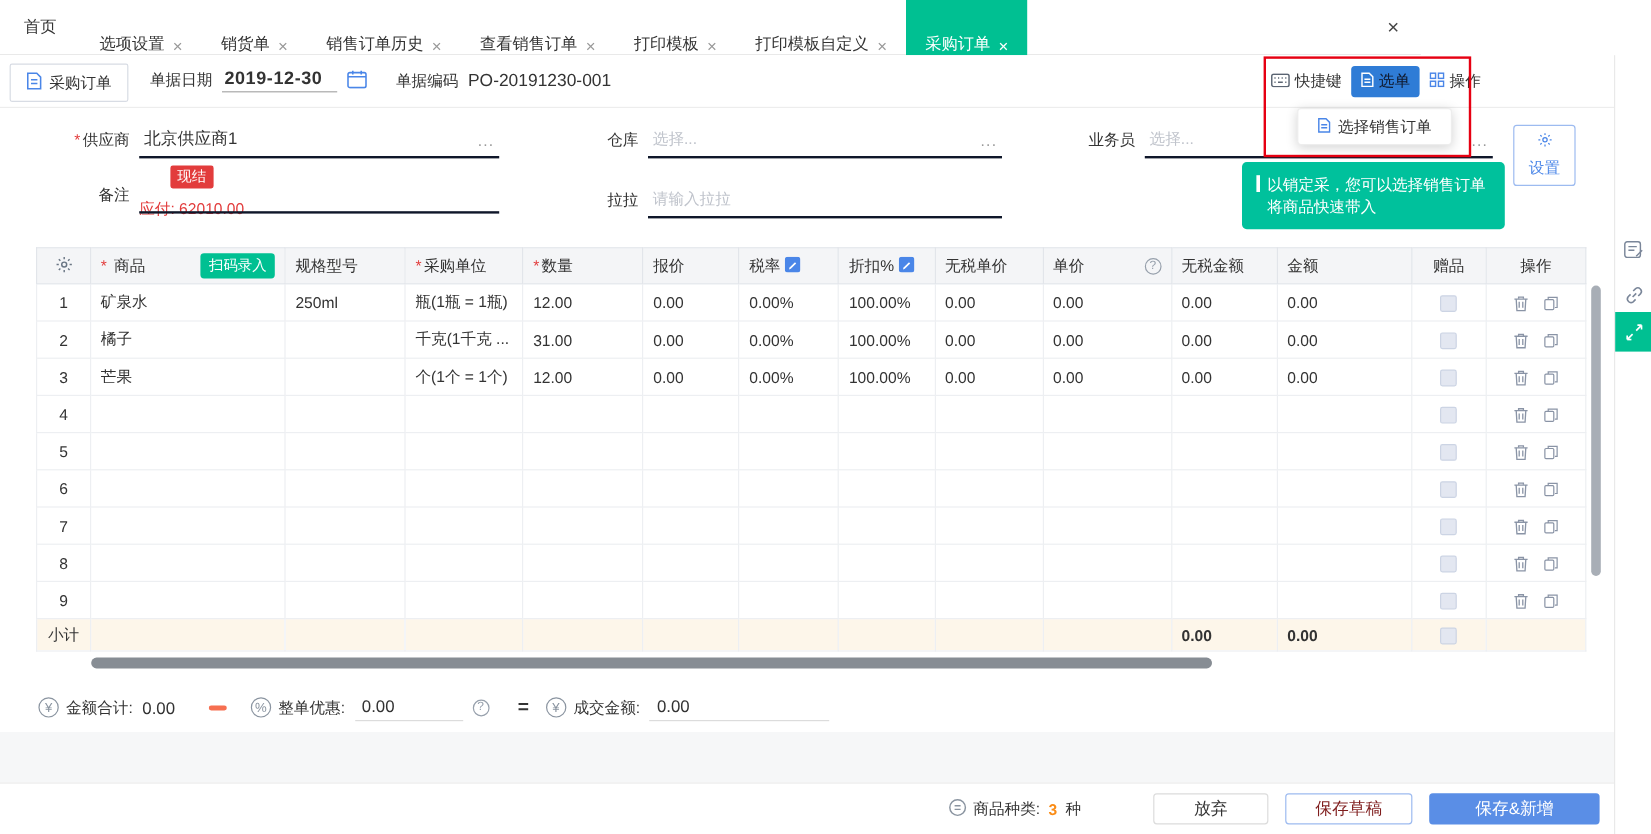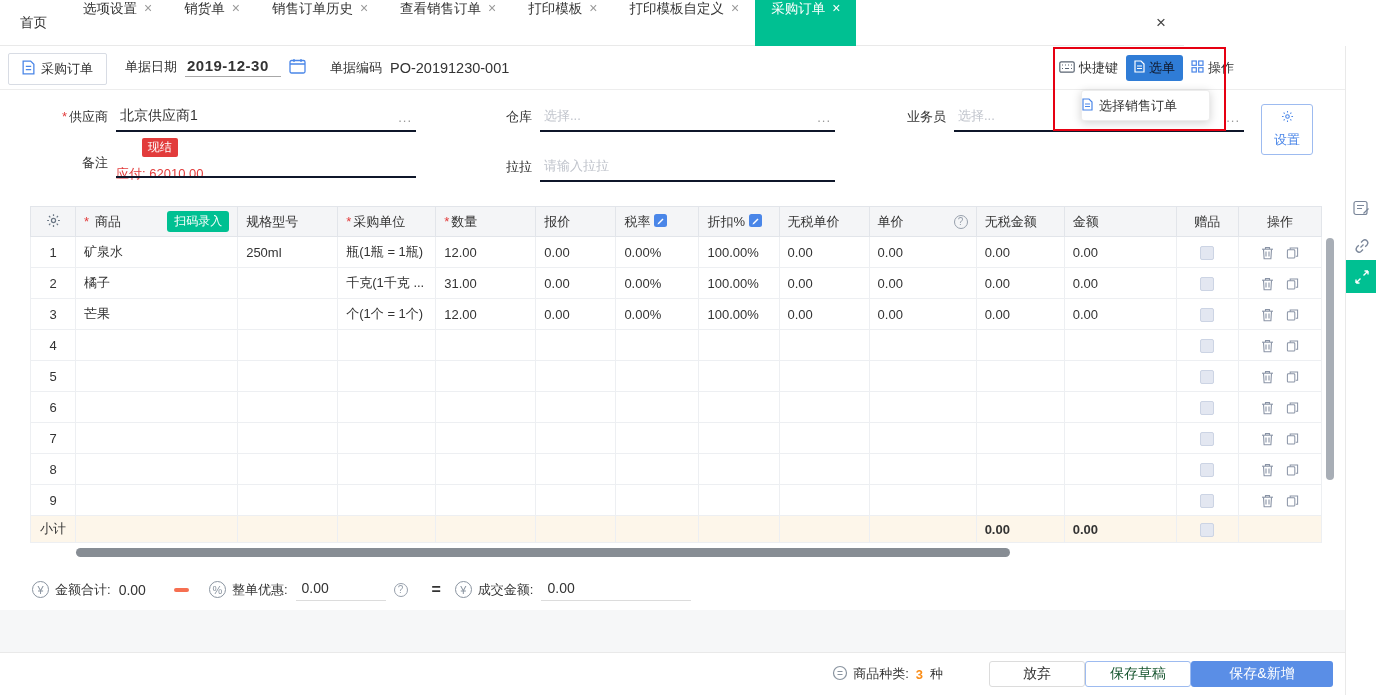--- a/index.html
+++ b/index.html
@@ -5,21 +5,21 @@
   * { margin:0; padding:0; box-sizing:border-box; }
   body { background:#fff; }
   .app { position:relative; width:1376px; height:695px; background:#fff; overflow:hidden;
          font-family:"Liberation Sans", sans-serif; color:#333; font-size:13px; }
 
   
   .topbar { position:absolute; left:0; top:0; width:1184px; height:46px; background:#fff;
             border-bottom:1px solid #e9e9e9; display:flex; align-items:center; }
   .home-tab { padding:0 20px; font-size:13.5px; cursor:pointer; }
   .topbar-tabs { display:flex; height:46px; }
-  .tab { display:flex; align-items:flex-start; gap:7px; height:46px; padding:0 16px; font-size:13.5px; cursor:pointer; }
+  .tab { display:flex; align-items:flex-end; gap:7px; height:46px; padding:0 16px; font-size:13.5px; cursor:pointer; }
   .tab .tab-close { color:#999; font-size:14px; }
   .tab.active { background:#00c092; color:#fff; }
   .tab.active .tab-close { color:#fff; }
   .topbar-close { margin-left:auto; padding:0 18px; font-size:17px; color:#444; cursor:pointer; }
 
   
   .doc-header { position:absolute; left:0; top:46px; width:1345px; height:44px; background:#fff;
                 border-bottom:1px solid #ededed; }
   .doc-tab { position:absolute; left:8px; top:7px; display:flex; align-items:center; gap:6px;
              border:1px solid #d8dce4; border-radius:2px; padding:6px 13px; background:#fff; font-size:13px; }
@@ -30,21 +30,21 @@
   .hc-left  { position:absolute; left:1059px; top:0; height:44px; display:flex; align-items:center; gap:8px; }
   .hc-right { position:absolute; left:1232px; top:0; height:44px; display:flex; align-items:center; gap:6px; }
   .hc-item { display:flex; align-items:center; gap:4px; font-size:13px; cursor:pointer; white-space:nowrap; }
   .pick-btn { background:#2f7cd6; color:#0f172a; padding:4px 8px; border-radius:3px; display:flex; align-items:center; gap:4px; cursor:pointer; }
   .toggle { width:22px; height:19px; border:1px solid #4a86e8; border-radius:2px; display:flex; align-items:center; justify-content:center; background:#fff; cursor:pointer; }
   .toggle.active { background:#4a86e8; }
 
   
   .red-box { position:absolute; left:1053px; top:47px; width:173px; height:84px; border:2px solid #e60012; z-index:8; pointer-events:none; }
   .dropdown { position:absolute; left:1081px; top:90px; width:129px; height:31px; background:#fff; border:1px solid #ededed;
-              border-radius:3px; box-shadow:0 2px 10px rgba(0,0,0,.18); display:flex; align-items:center; 
+              border-radius:3px; box-shadow:0 2px 10px rgba(0,0,0,.18); display:flex; align-items:center; justify-content:center;
               gap:6px; font-size:13px; z-index:9; cursor:pointer; }
   .tooltip { position:absolute; left:1035px; top:135px; width:219px; background:#00c19c; color:#fff; border-radius:4px;
              padding:9px 12px; font-size:13px; line-height:19px; z-index:7; display:flex; gap:6px; }
   .tooltip-bar { width:3px; height:14px; background:#fff; flex:none; margin-top:2px; }
 
   
   .form { position:absolute; left:0; top:90px; width:1345px; height:116px; background:#fff; }
   .fgroup { position:absolute; display:flex; align-items:flex-end; }
   .flabel { font-size:13px; text-align:right; padding-bottom:6px; white-space:nowrap; }
   .req { color:#e23c3c; margin-right:2px; }
@@ -91,26 +91,26 @@
   .t-value { font-size:14px; margin-left:8px; }
   .minus-dash { width:15px; height:4px; background:#f66f51; border-radius:2px; margin:0 20px 0 28px; }
   .uline { border-bottom:1px solid #dcdcdc; padding:2px 6px 4px; margin-left:8px; font-size:14px; }
   .w90 { width:90px; } .w150 { width:150px; }
   .equals { font-size:16px; font-weight:700; margin:0 14px; }
   .totals .qmark { margin:0 10px 0 8px; }
 
   
   .gray-strip { position:absolute; left:0; top:610px; width:1345px; height:42px; background:#f6f7f8; }
   .footer { position:absolute; left:0; top:652px; width:1345px; height:43px; background:#fff; border-top:1px solid #e9e9e9;
-            display:flex; align-items:center; justify-content:flex-end; padding-right:12px; }
+            display:flex; align-items:center; justify-content:flex-end; gap:14px; padding-right:12px; }
   .types { display:flex; align-items:center; gap:5px; font-size:13px; margin-right:46px; }
   .types-count { color:#fa8c16; font-weight:700; margin:0 2px; }
   .btn { height:26px; border-radius:3px; font-size:14px; display:flex; align-items:center; justify-content:center; cursor:pointer; }
   .btn-discard { width:96px; background:#fff; border:1px solid #dcdcdc; color:#333; }
-  .btn-draft { width:106px; background:#fff; border:1px solid #9dbbf0; color:#14532d; }
+  .btn-draft { width:106px; background:#fff; border:1px solid #9dbbf0; color:#7f1d1d; }
   .btn-save { width:142px; background:#5a8ee6; color:#fff; border:none; }
 
   
   .rail { position:absolute; left:1345px; top:46px; width:31px; height:649px; background:#fff; border-left:1px solid #e9e9e9; }
   .rail-icon { position:absolute; left:0; width:31px; height:28px; display:flex; align-items:center; justify-content:center; cursor:pointer; }
   .rail-feedback { top:148px; }
   .rail-link { top:186px; }
   .rail-expand { top:214px; height:33px; background:#00c092; }
 </style>
 </head>
@@ -200,20 +200,24 @@
     </div>
   </div>
 
   <div class="red-box"></div>
   <div class="dropdown">
     <span><svg width="11" height="13" viewBox="0 0 11 13" fill="none" stroke="#4a86e8" stroke-width="1.2">
           <path d="M1 1h6l3 3v8H1z"></path>
           <path d="M3 6h5M3 8.5h5"></path>
         </svg></span>
     <span>选择销售订单</span>
+  </div>
+  <div class="tooltip">
+    <span class="tooltip-bar"></span>
+    <span>以销定采，您可以选择销售订单将商品快速带入</span>
   </div>
 
   <div class="form">
     <div class="fgroup g-supplier">
       <div class="flabel"><span class="req">*</span><span>供应商</span></div>
       <div class="field">
         <span>北京供应商1</span>
         <span class="more">...</span>
       </div>
     </div>

